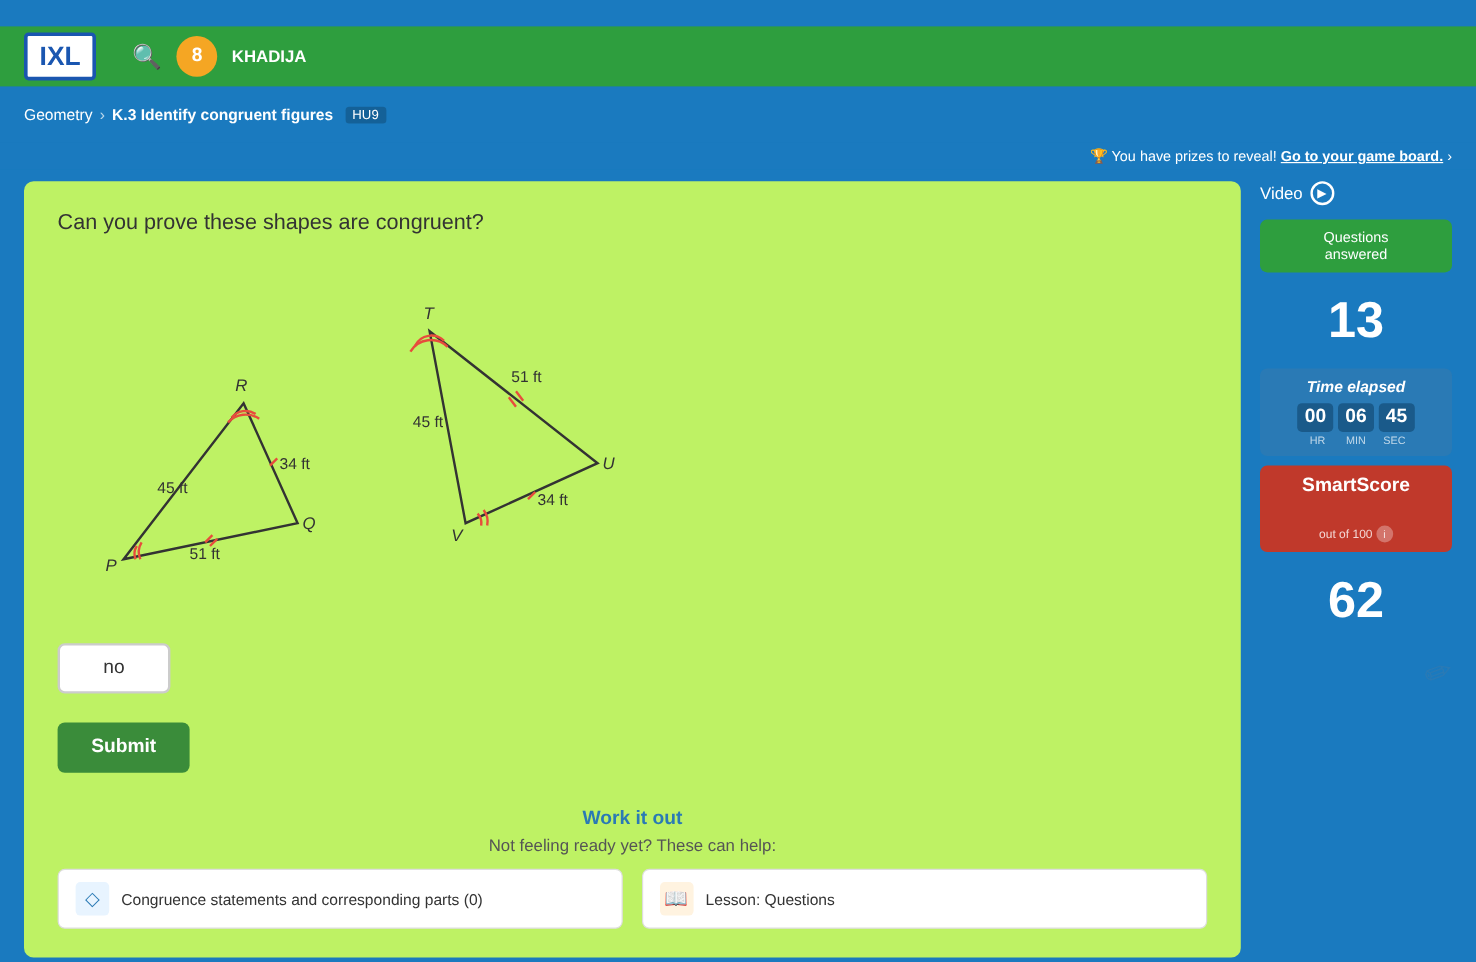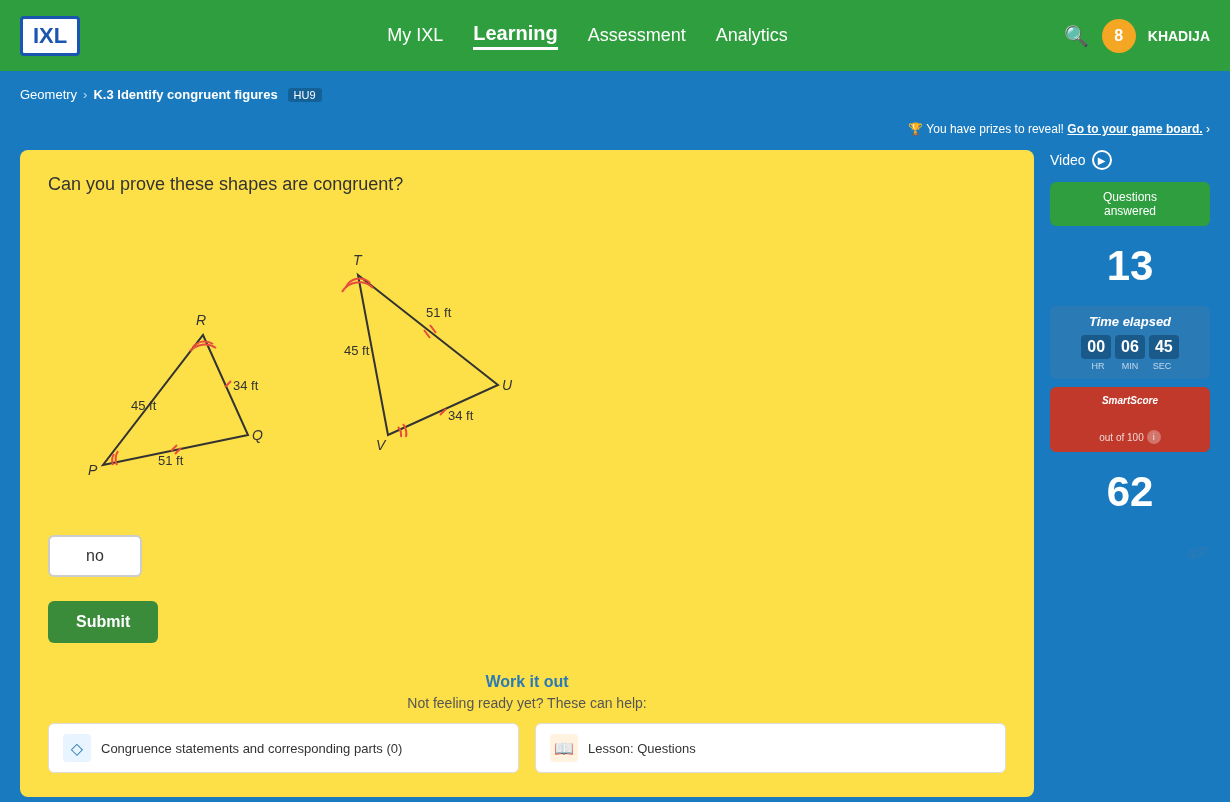--- a/index.html
+++ b/index.html
@@ -1,25 +1,26 @@
 <!DOCTYPE html>
 <html><head>
   <meta charset="utf-8">
   <style>
     * { margin: 0; padding: 0; box-sizing: border-box; }
     body { width: 1230px; height: 802px; overflow: hidden; font-family: Arial, sans-serif; background: #1a7abf; }
 
     
     .top-nav {
       background: #2e9e3e;
-      height: 71px;
+      height: 50px;
       display: flex;
       align-items: center;
       padding: 0 20px;
       position: relative;
+      margin-top: 22px;
     }
     .ixl-logo {
       background: white;
       color: #1a56b0;
       font-weight: 900;
       font-size: 22px;
       padding: 4px 10px;
       border-radius: 4px;
       border: 3px solid #1a56b0;
       margin-right: 30px;
@@ -108,21 +109,21 @@
     
     .main-area {
       display: flex;
       padding: 10px 20px;
       gap: 16px;
       background: #1a7abf;
     }
 
     
     .question-card {
-      background: #fde047;
+      background: #bef264;
       border-radius: 8px;
       padding: 24px 28px;
       flex: 1;
       min-height: 560px;
       position: relative;
     }
 
     .question-text {
       font-size: 18px;
       color: #333;
@@ -300,23 +301,22 @@
     .time-label { min-width: 28px; text-align: center; }
 
     .smartscore-card {
       background: #c0392b;
       border-radius: 6px;
       padding: 8px 12px;
       color: white;
       text-align: center;
     }
     .smartscore-title {
-      font-size: 10px;
-      font-weight: bold;
-      font-style: italic;
+      font-size: 16px;
+      font-weight: bold;
     }
     .smartscore-sub {
       font-size: 10px;
       color: rgba(255,255,255,0.8);
       display: flex;
       align-items: center;
       justify-content: center;
       gap: 3px;
       margin-top: 24px;
     }
@@ -345,26 +345,20 @@
       color: #2a7ab5;
       transform: rotate(-20deg);
       margin-top: 4px;
     }
   </style>
 </head>
 <body>
 
 <div class="top-nav">
   <div class="ixl-logo">IXL</div>
-  <div class="nav-links">
-    <a class="nav-link" href="#">My IXL</a>
-    <a class="nav-link active" href="#">Learning</a>
-    <a class="nav-link" href="#">Assessment</a>
-    <a class="nav-link" href="#">Analytics</a>
-  </div>
   <div class="nav-right">
     <button class="search-icon-btn">🔍</button>
     <div class="user-badge">8</div>
     <span class="user-name">KHADIJA</span>
   </div>
 </div>
 
 <div class="breadcrumb-bar">
   <a href="#">Geometry</a>
   <span class="sep">›</span>

